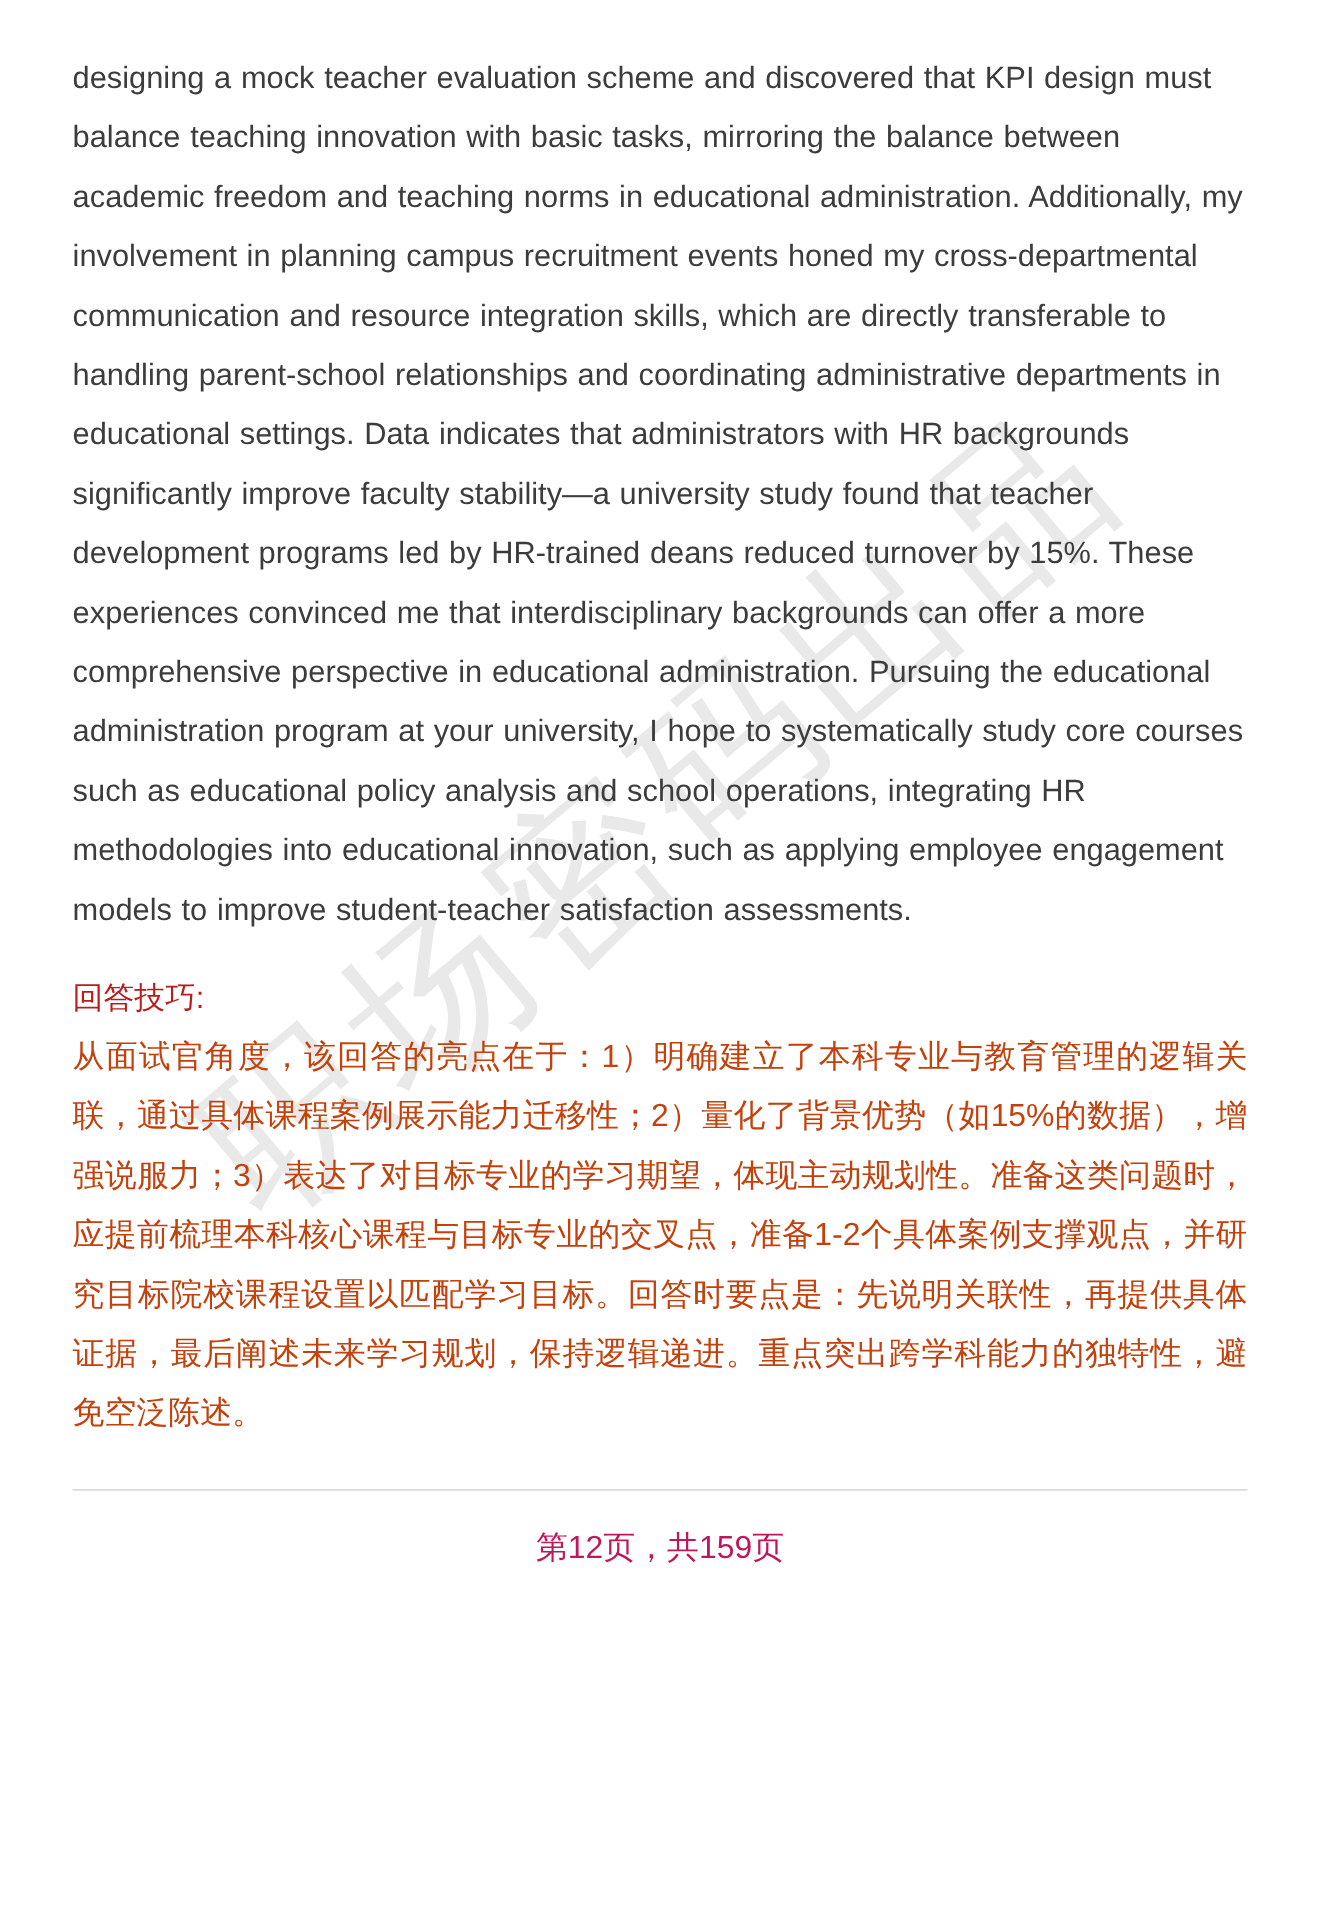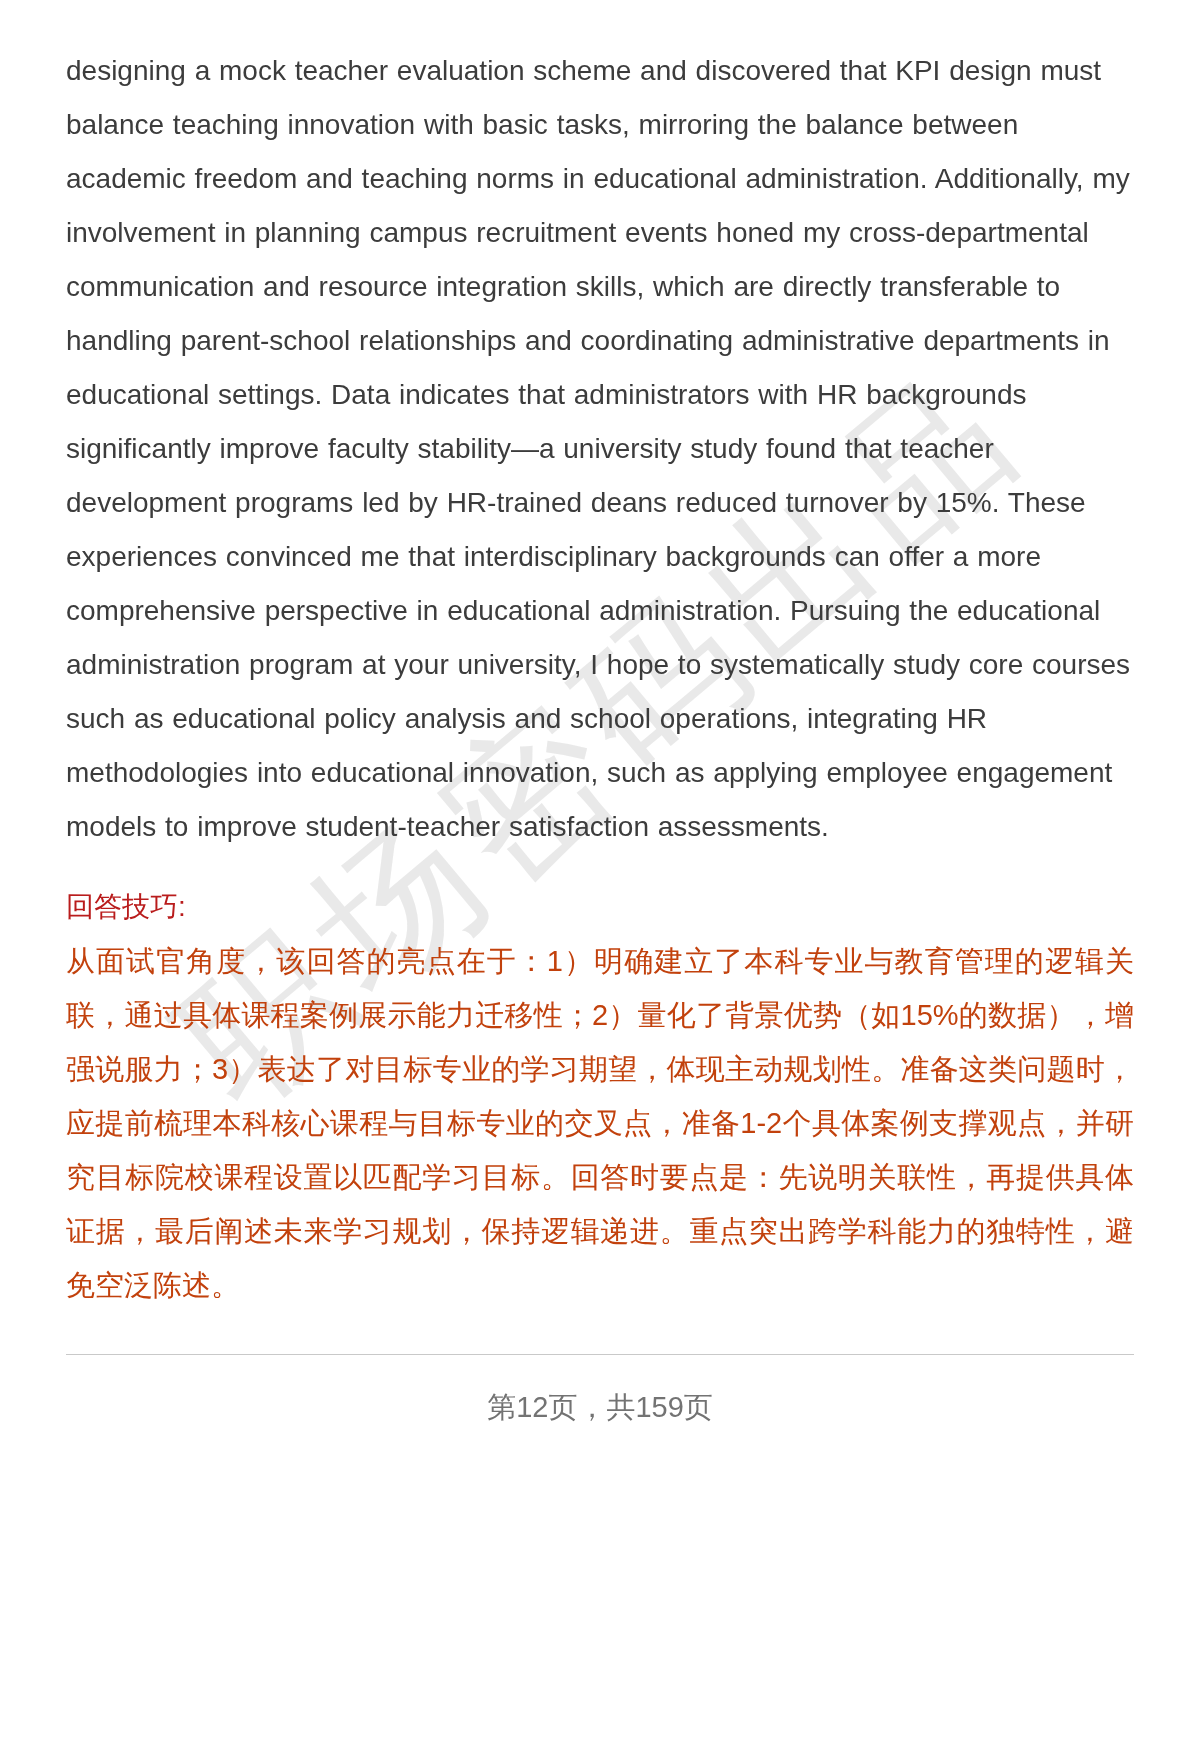--- a/index.html
+++ b/index.html
@@ -63,21 +63,21 @@
     border: none;
     border-top: 1px solid #c9c9c9;
     height: 0;
     width: 100%;
   }
   .page-footer {
     margin-top: 32px;
     text-align: center;
     font-size: 29px;
     line-height: 40px;
-    color: #737373;
+    color: #be185d;
   }
 </style>
 </head>
 <body>
 
 <div class="page">
 
   <div class="watermark">职场密码出品</div>
 
   <div class="content">

